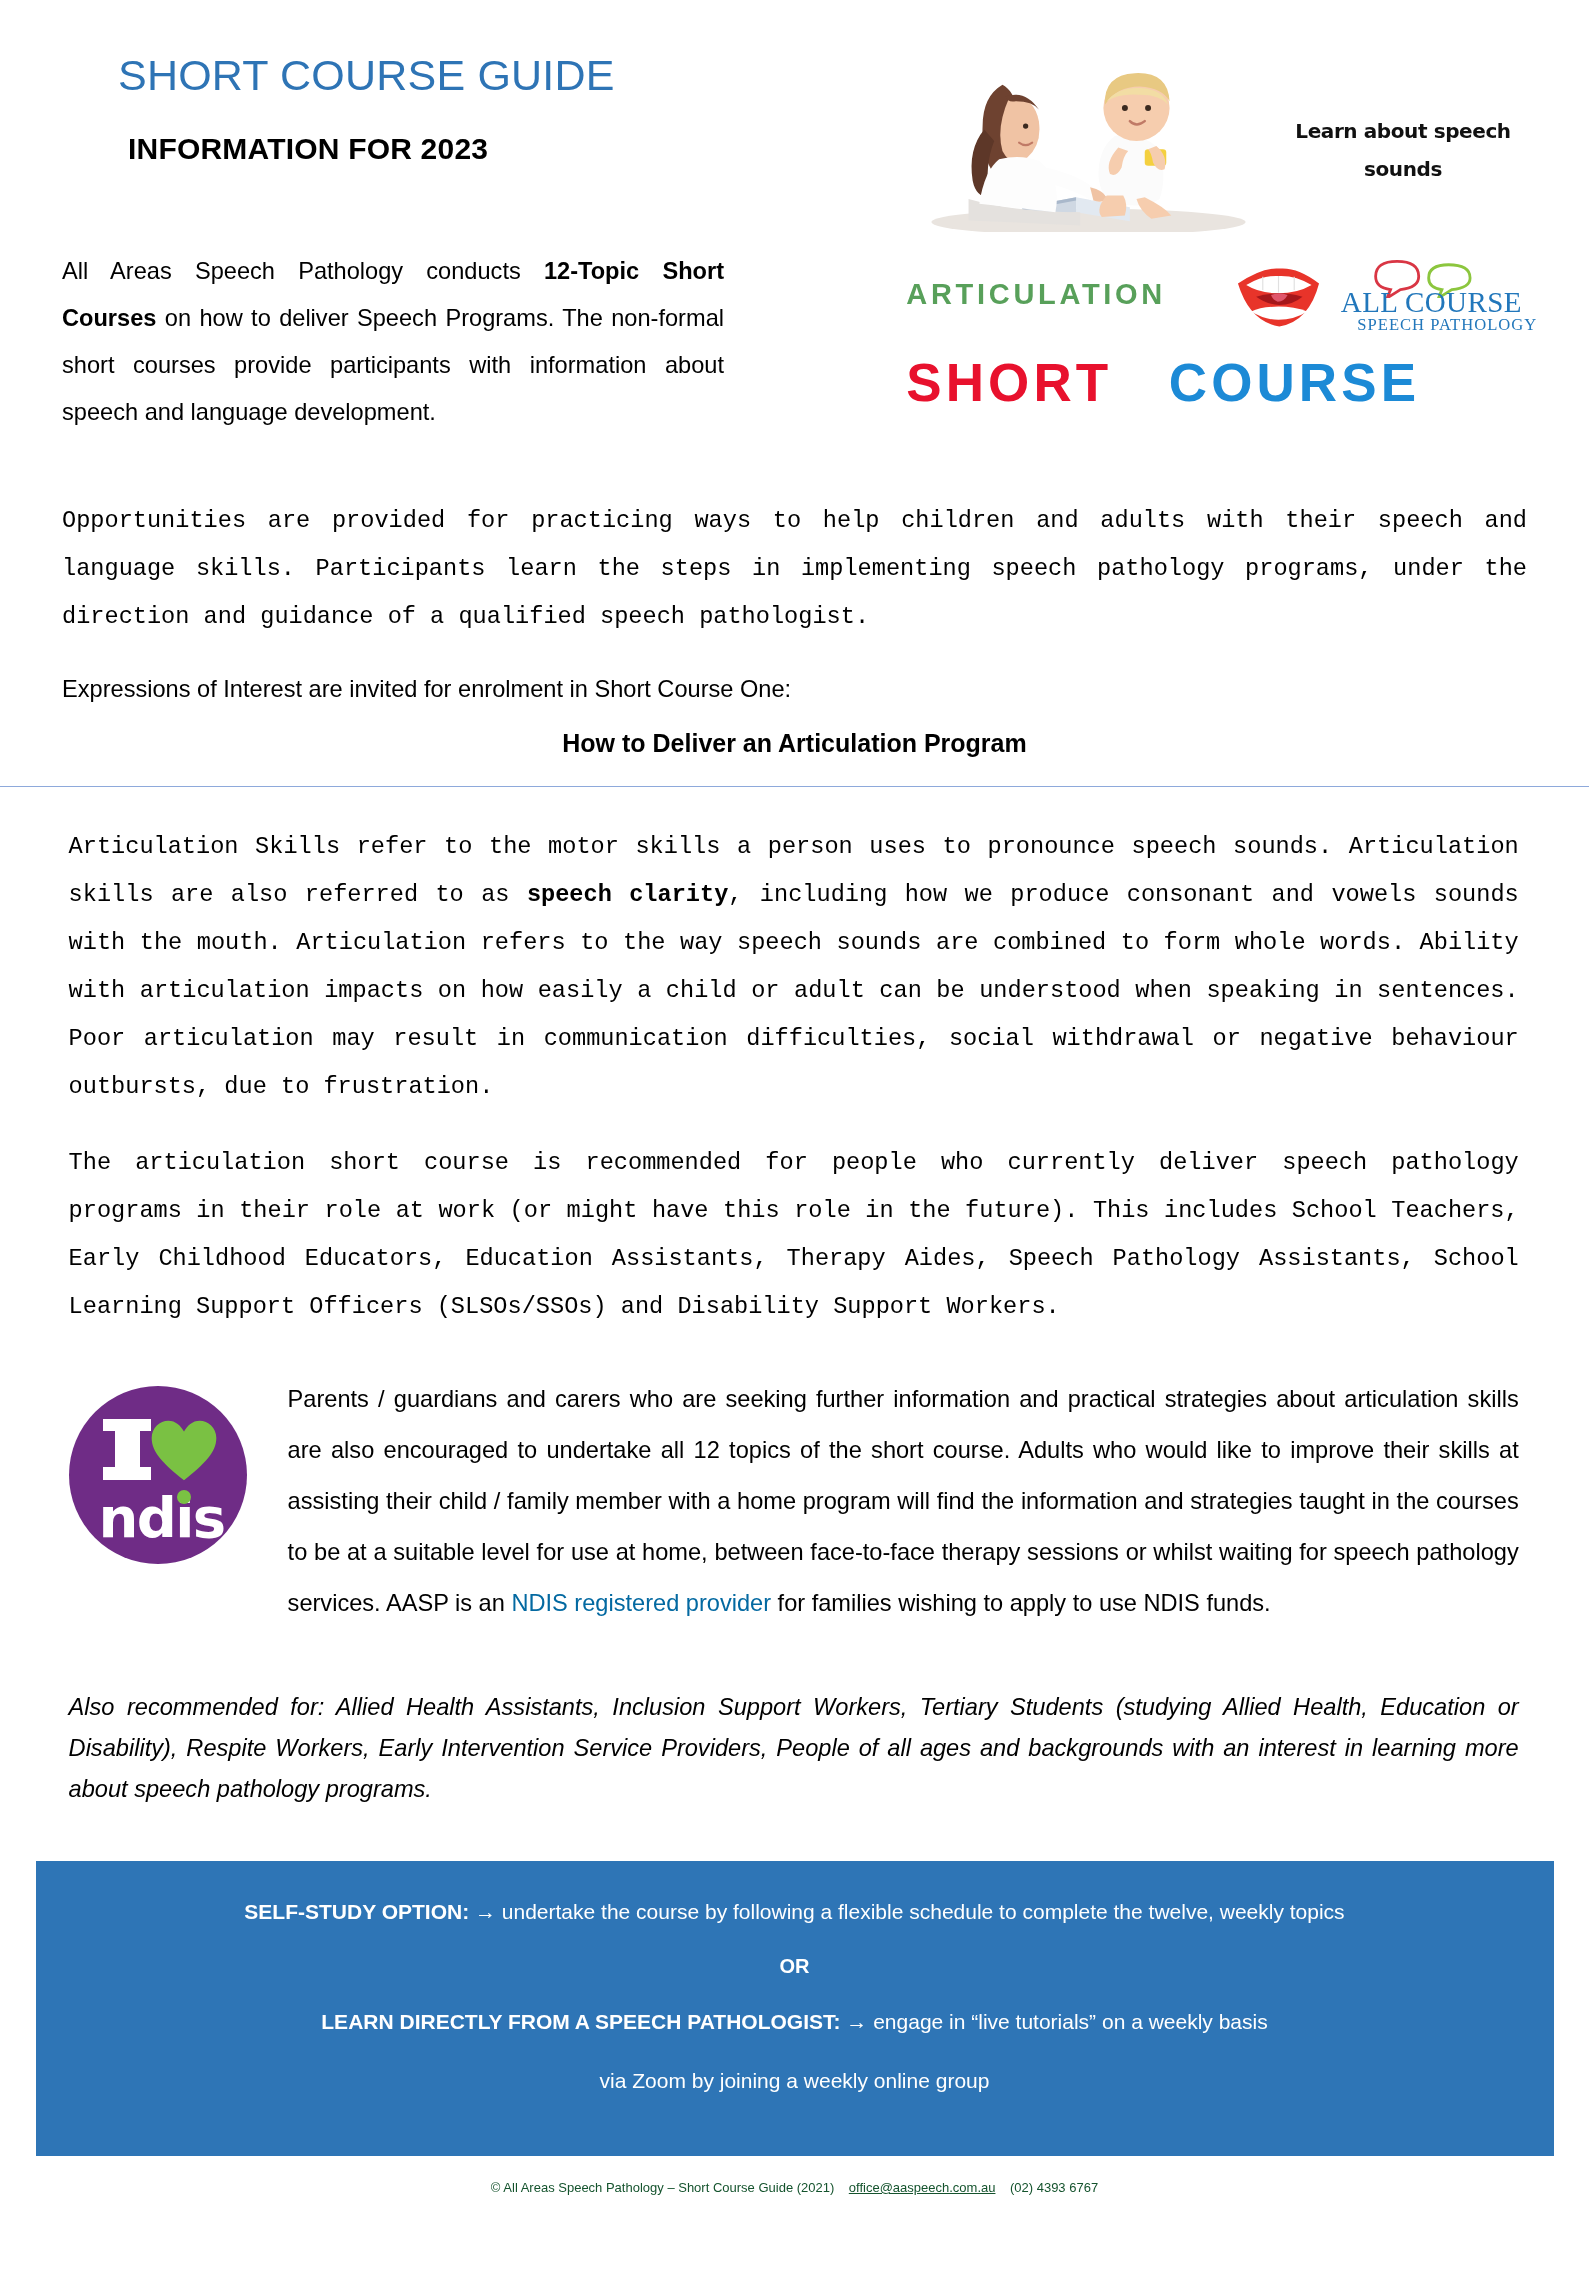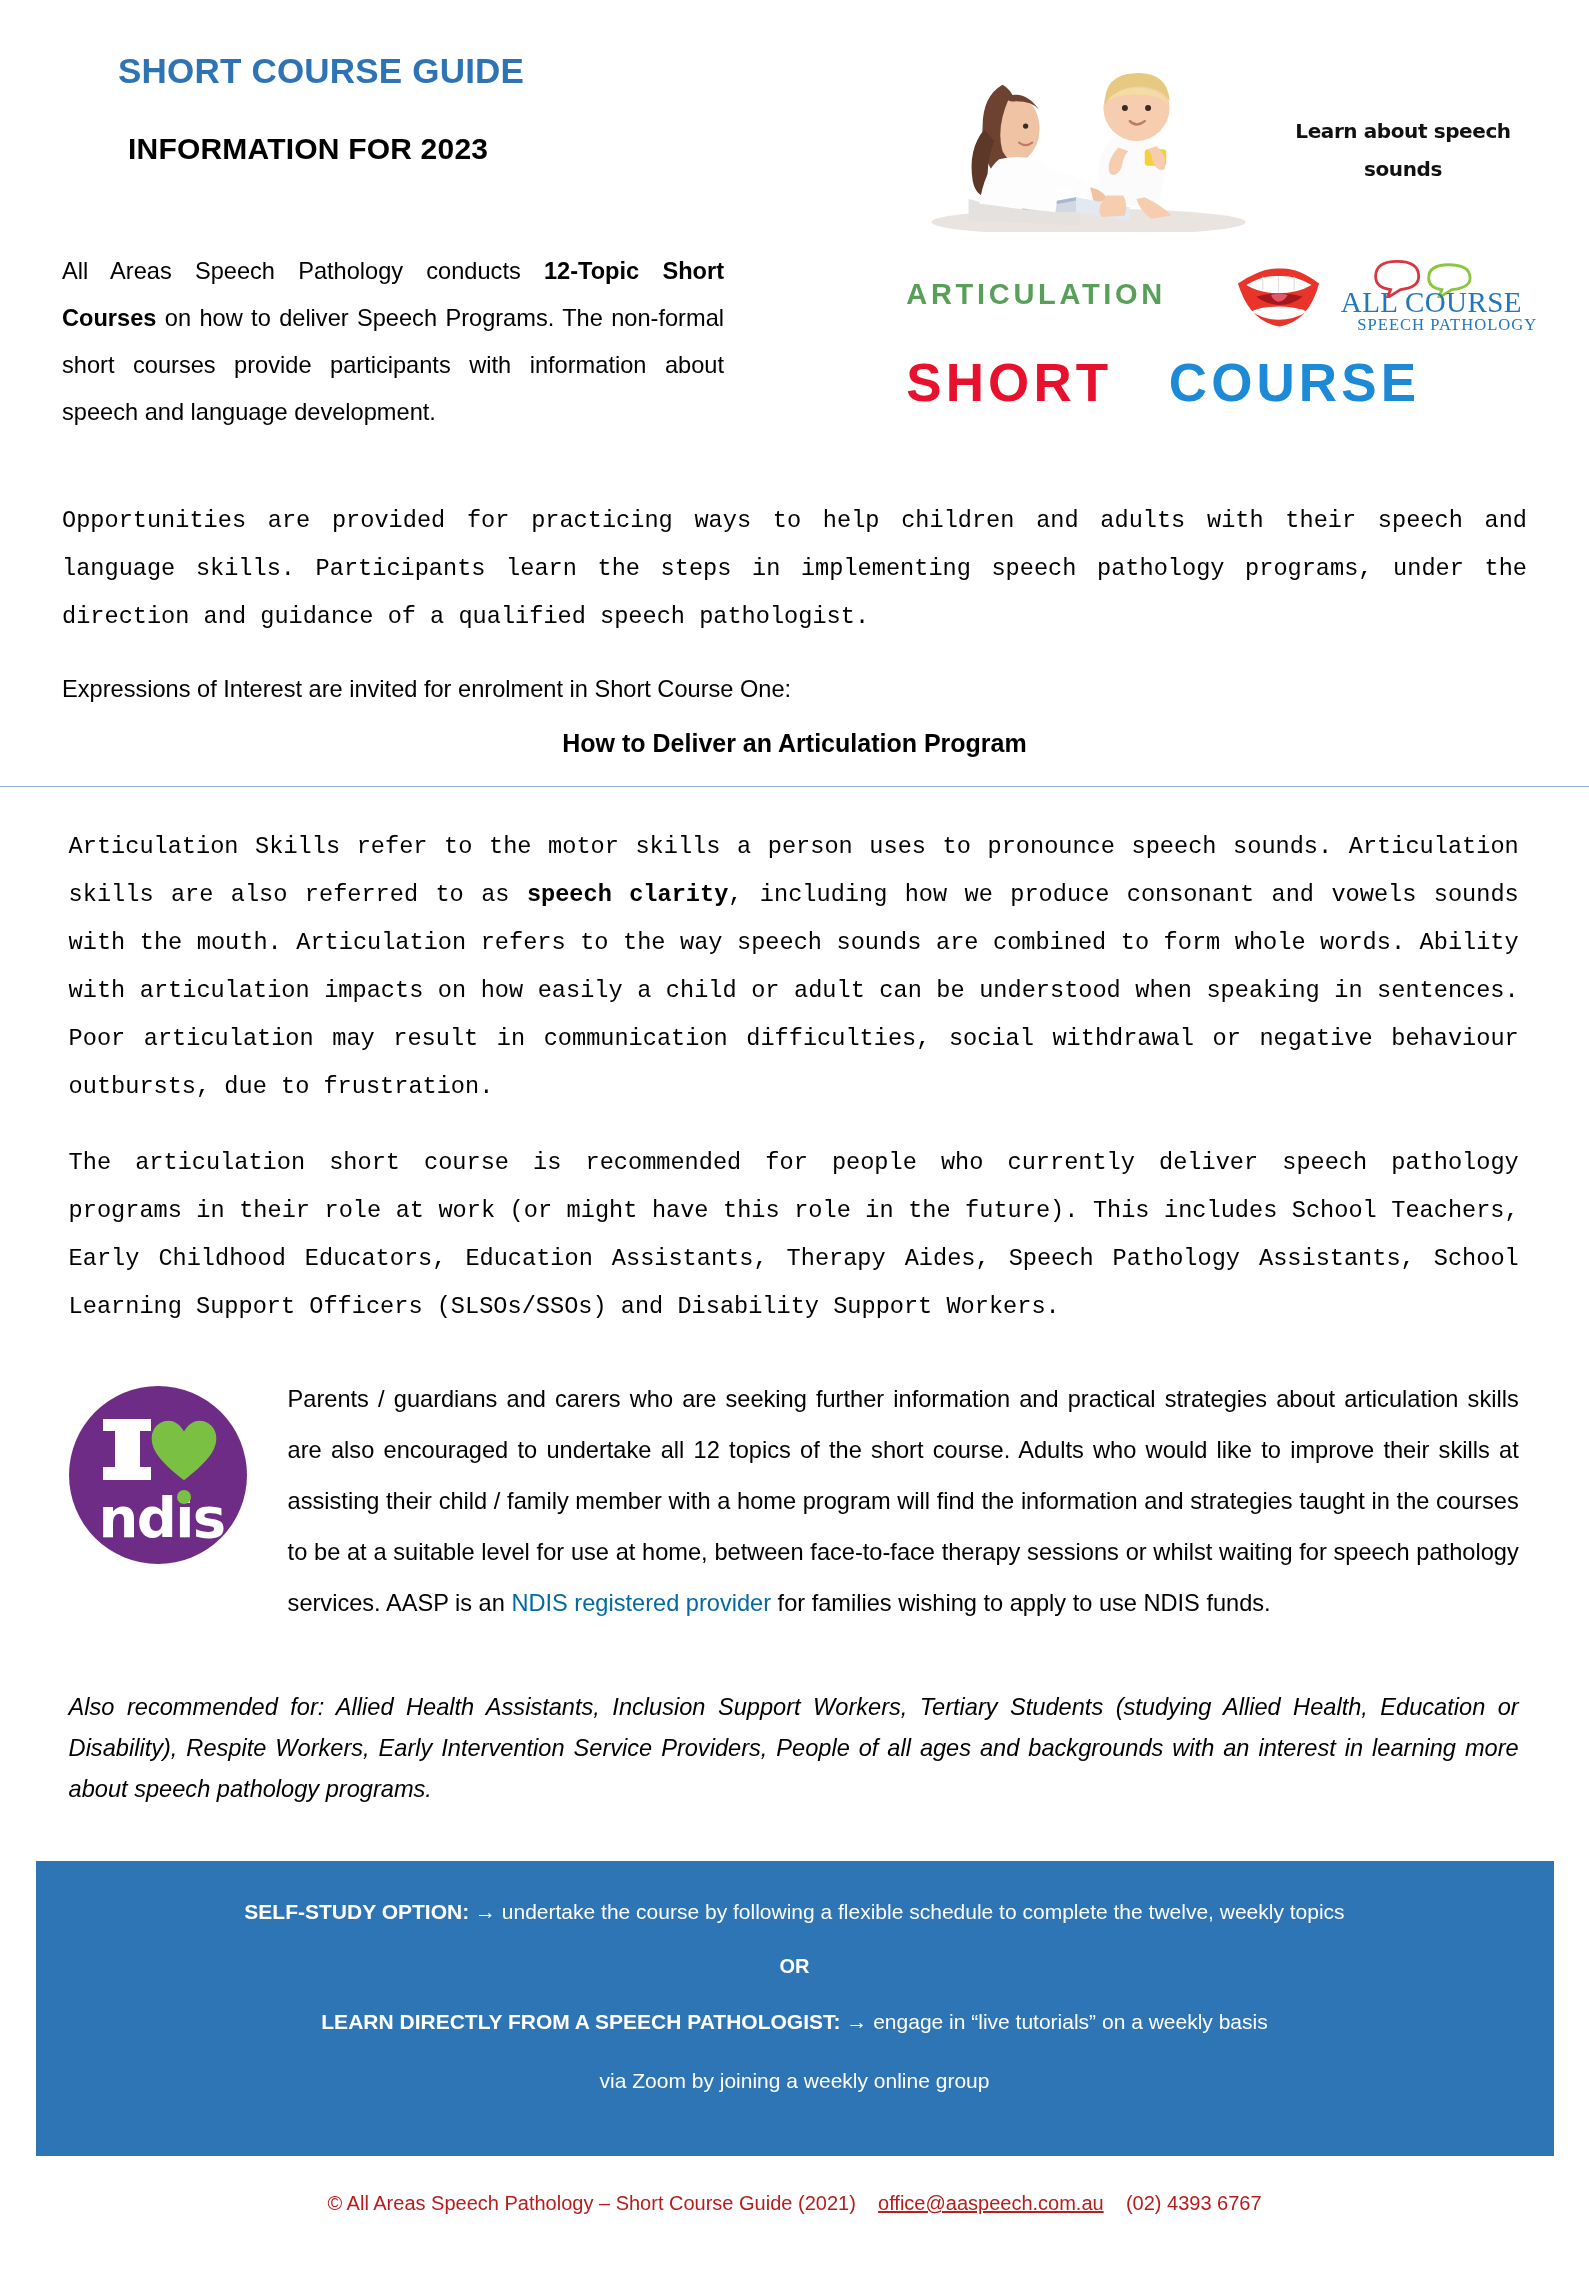--- a/index.html
+++ b/index.html
@@ -22,22 +22,22 @@
 
   
   .header-zone {
     position: relative;
     height: 497px;
   }
   .title-main {
     position: absolute;
     left: 56px;
     top: 51px;
-    font-size: 35px;
-    font-weight: bold;
+    font-size: 43px;
+    font-weight: normal;
     color: #2E74B5;
     letter-spacing: 0.2px;
   }
   .title-sub {
     position: absolute;
     left: 66px;
     top: 132px;
     font-size: 30px;
     font-weight: bold;
     color: #000;
@@ -244,24 +244,24 @@
     padding: 35px 50px 60px 50px;
     text-align: center;
   }
   .bb-line { font-size: 21px; line-height: 31px; margin-bottom: 28px; }
   .bb-line:last-child { margin-bottom: 0; }
   .bb-line b { font-weight: bold; }
   .bb-or { font-size: 20px; font-weight: bold; margin-bottom: 28px; }
 
   
   .footer {
-    margin-top: 36px;
-    text-align: center;
-    font-size: 20px;
-    color: #b91c1c;
+    margin-top: 24px;
+    text-align: center;
+    font-size: 13px;
+    color: #14532d;
   }
   .footer .mail { text-decoration: underline; }
 </style>
 </head>
 <body>
 
 <div class="page">
 
   <div class="header-zone">
 

